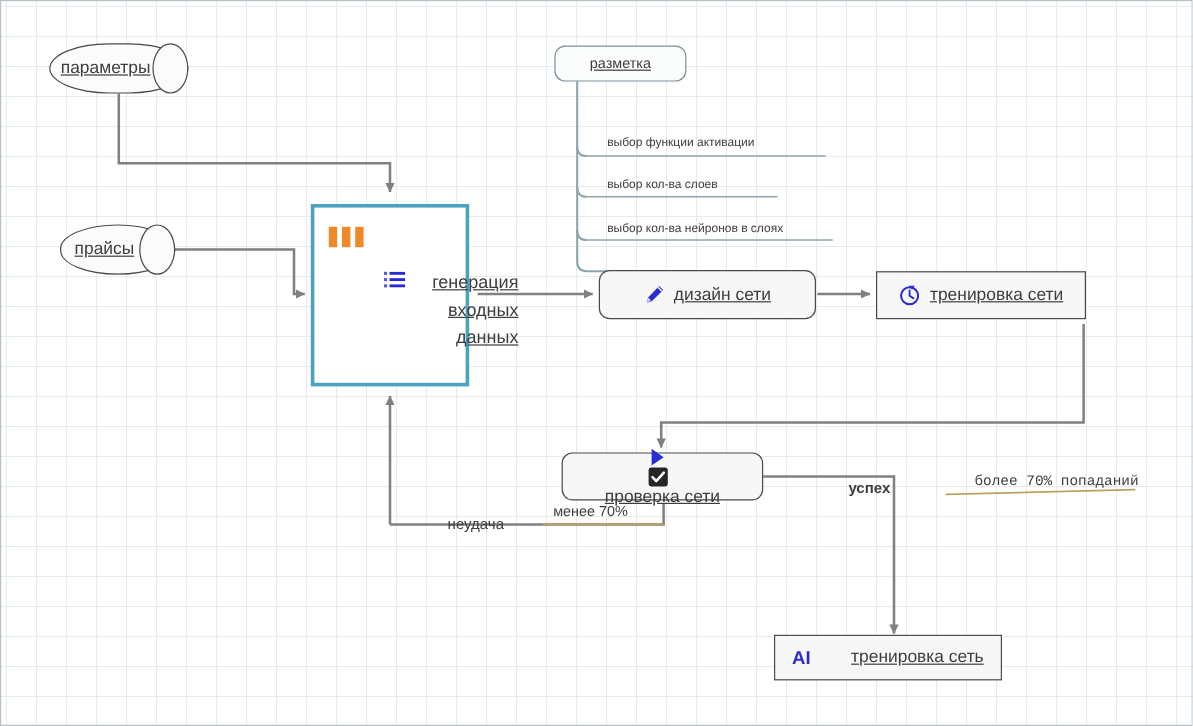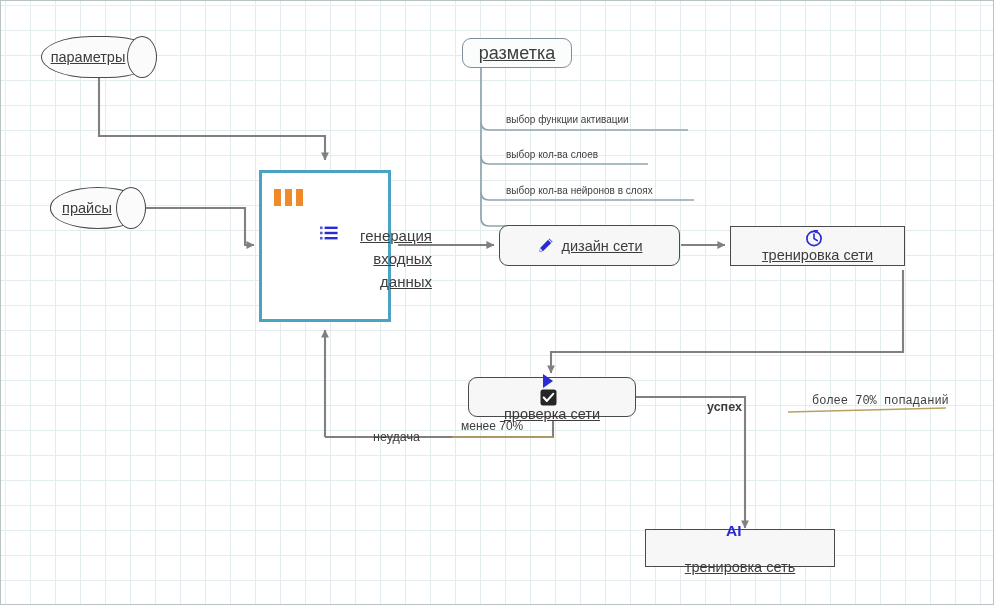--- a/index.html
+++ b/index.html
@@ -70,21 +70,20 @@
     border-radius: 9px;
   }
   .rrect.soft {
     border-color: #7d8f99;
     background: #fbfcfc;
   }
   
   .srect {
     background: #f7f7f7;
     border: 1.2px solid #4a4a4a;
-    flex-direction: column;
   }
   
   .tealbox {
     background: #ffffff;
     border: 3px solid #4ba3c3;
     align-items: flex-start;
     justify-content: flex-start;
     flex-direction: column;
   }
   .tealbox .bars {
@@ -222,21 +221,21 @@
         </svg>
       </span>
       <span class="txt">
         <span>генерация</span><br>
         <span>входных</span><br>
         <span>данных</span>
       </span>
     </div>
   </div>
 
-  <div class="node rrect soft" style="left:462px; top:38px; width:110px; height:30px; font-size:18px;">
+  <div class="node rrect soft" style="left:462px; top:38px; width:110px; height:30px; font-size:12px;">
     <span>разметка</span>
   </div>
 
   <div class="elabel" style="left:506px; top:114px;">выбор функции активации</div>
   <div class="elabel" style="left:506px; top:149px;">выбор кол-ва слоев</div>
   <div class="elabel" style="left:506px; top:185px;">выбор кол-ва нейронов в слоях</div>
 
   <div class="node rrect" style="left:499px; top:225px; width:181px; height:41px;">
     <span class="icon" style="margin-right:8px;">
       <svg width="17" height="17" viewBox="0 0 17 17">

